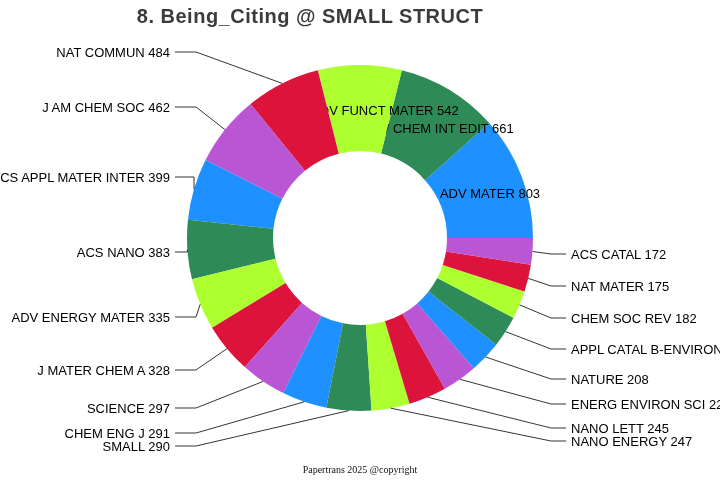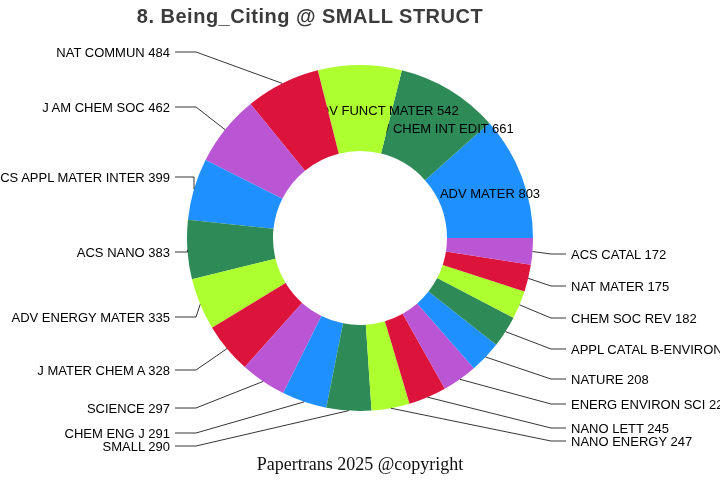--- a/index.html
+++ b/index.html
@@ -1,21 +1,21 @@
 <!DOCTYPE html>
 <html><head>
 <meta charset="utf-8">
 <style>
   html,body{margin:0;padding:0;background:#fff;}
   .page{position:relative;width:720px;height:480px;background:#ffffff;overflow:hidden;
         font-family:"Liberation Sans",sans-serif;}
   .title{position:absolute;top:5px;left:0;width:620px;text-align:center;
          font-size:20px;font-weight:bold;color:#3b3b3b;letter-spacing:.5px;}
   .footer{position:absolute;bottom:5px;left:0;width:720px;text-align:center;
-          font-family:"Liberation Serif",serif;font-size:18px;color:#111;margin-top:9px;}
+          font-family:"Liberation Serif",serif;font-size:10px;color:#111;margin-top:9px;}
   svg{position:absolute;left:0;top:0;}
   .lbl{font-family:"Liberation Sans",sans-serif;font-size:13px;fill:#000;}
   .leader{fill:none;stroke:#000;stroke-width:0.8px;}
 </style>
 </head>
 <body>
 
 <div class="page">
   <div class="title">8. Being_Citing @ SMALL STRUCT</div>
   <svg id="donut-svg" width="720" height="480" viewBox="0 0 720 480">

